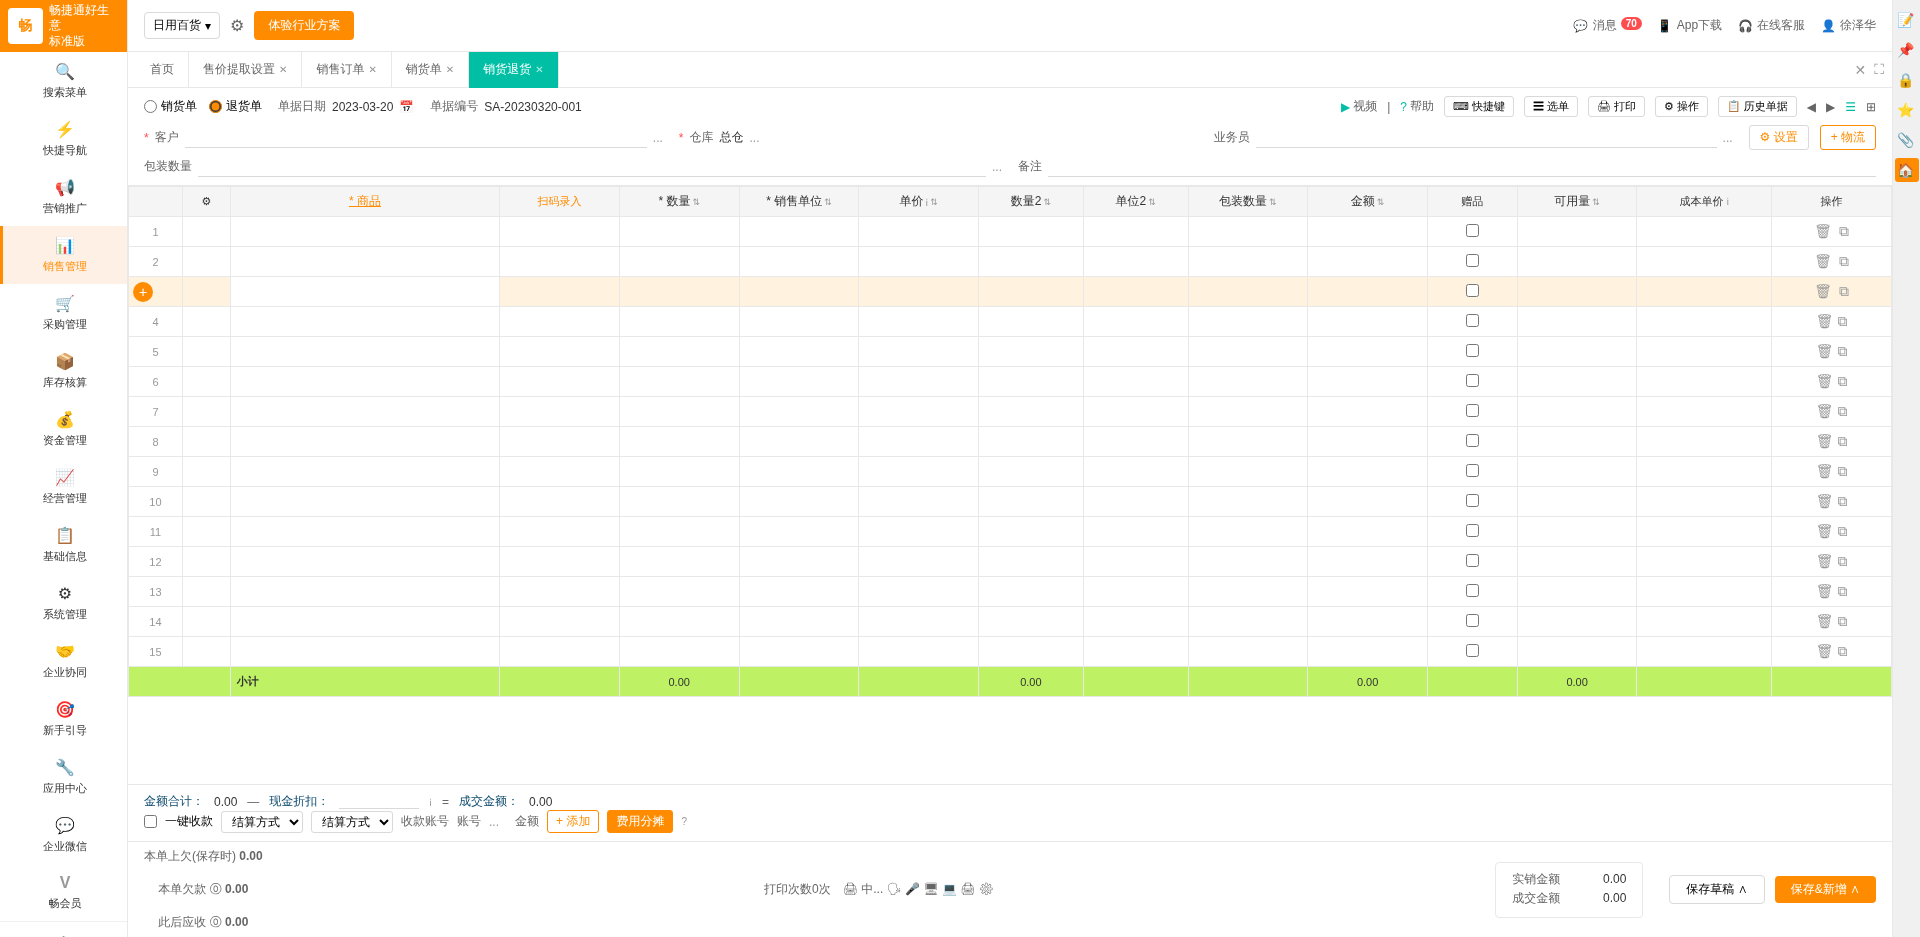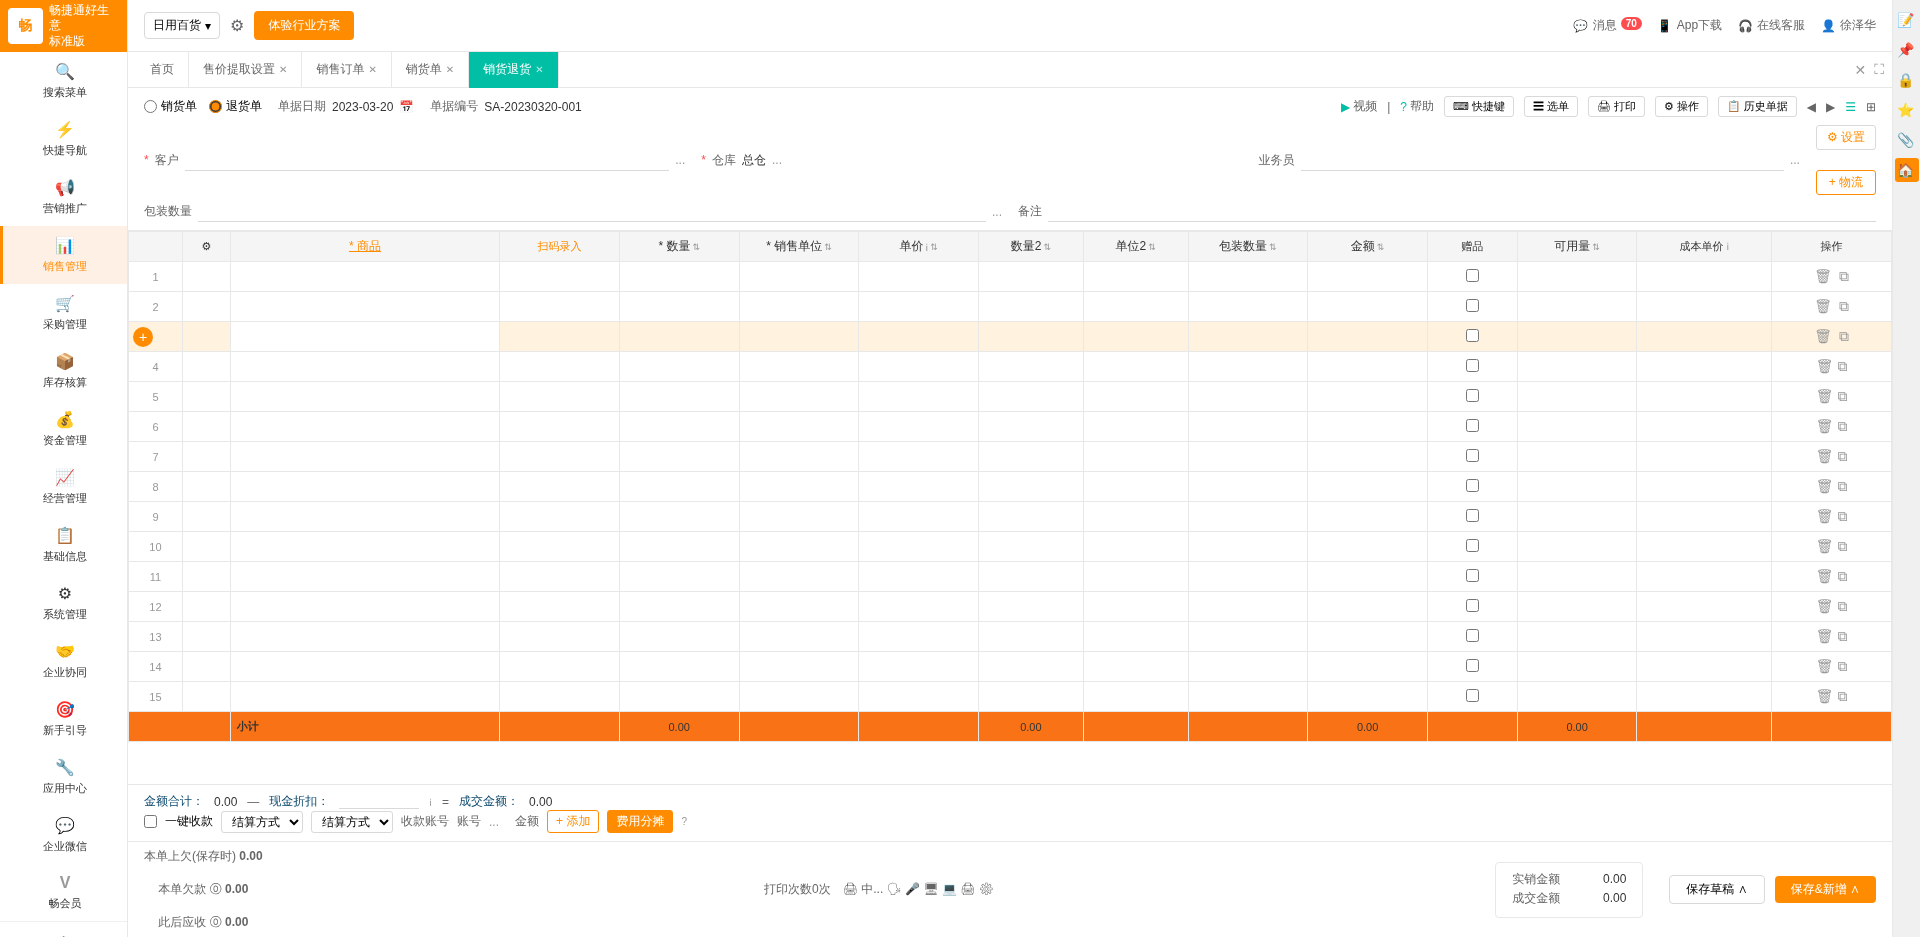--- a/index.html
+++ b/index.html
@@ -327,21 +327,21 @@
           <span class="required-star">*</span>
           <span class="form-label">仓库</span>
           <span class="form-value">总仓</span>
           <span class="form-dots">...</span>
         </div>
         <div class="form-field-group">
           <span class="form-label">业务员</span>
           <input class="form-input" style="width: 120px;">
           <span class="form-dots">...</span>
         </div>
-        <div style="margin-left:auto;display:flex;flex-direction:column;gap:20px;">
+        <div style="margin-left:auto;display:flex;gap:11px;">
           <button class="setup-btn" style="color:#ff8c00;background:#fff;border:1px solid #d9d9d9;border-radius:3px;padding:3px 10px;cursor:pointer;">⚙ 设置</button>
           <button class="add-btn" style="background:#fff;color:#ff8c00;border:1px solid #ff8c00;border-radius:3px;padding:3px 10px;cursor:pointer;">+ 物流</button>
         </div>
       </div>
       <div class="form-fields">
         <div class="form-field-group">
           <span class="form-label">包装数量</span>
           <input class="form-input" style="width: 200px;">
           <span class="form-dots">...</span>
         </div>
@@ -657,21 +657,21 @@
             <td></td>
               <td></td>
               <td></td>
             <td></td>
             <td class="checkbox-cell"><input type="checkbox" style=""></td>
             <td></td>
               <td></td>
             <td><button class="icon-btn">🗑</button><button class="icon-btn">⧉</button></td>
           </tr>
 
-          <tr style="background:#f97316;">
+          <tr style="background:#bef264;">
             <td colspan="2"></td>
             <td style="text-align:left;padding-left:6px;font-weight:bold;">小计</td>
             <td></td>
             <td>0.00</td>
             <td></td>
             <td></td>
             <td>0.00</td>
             <td></td>
             <td></td>
             <td>0.00</td>

